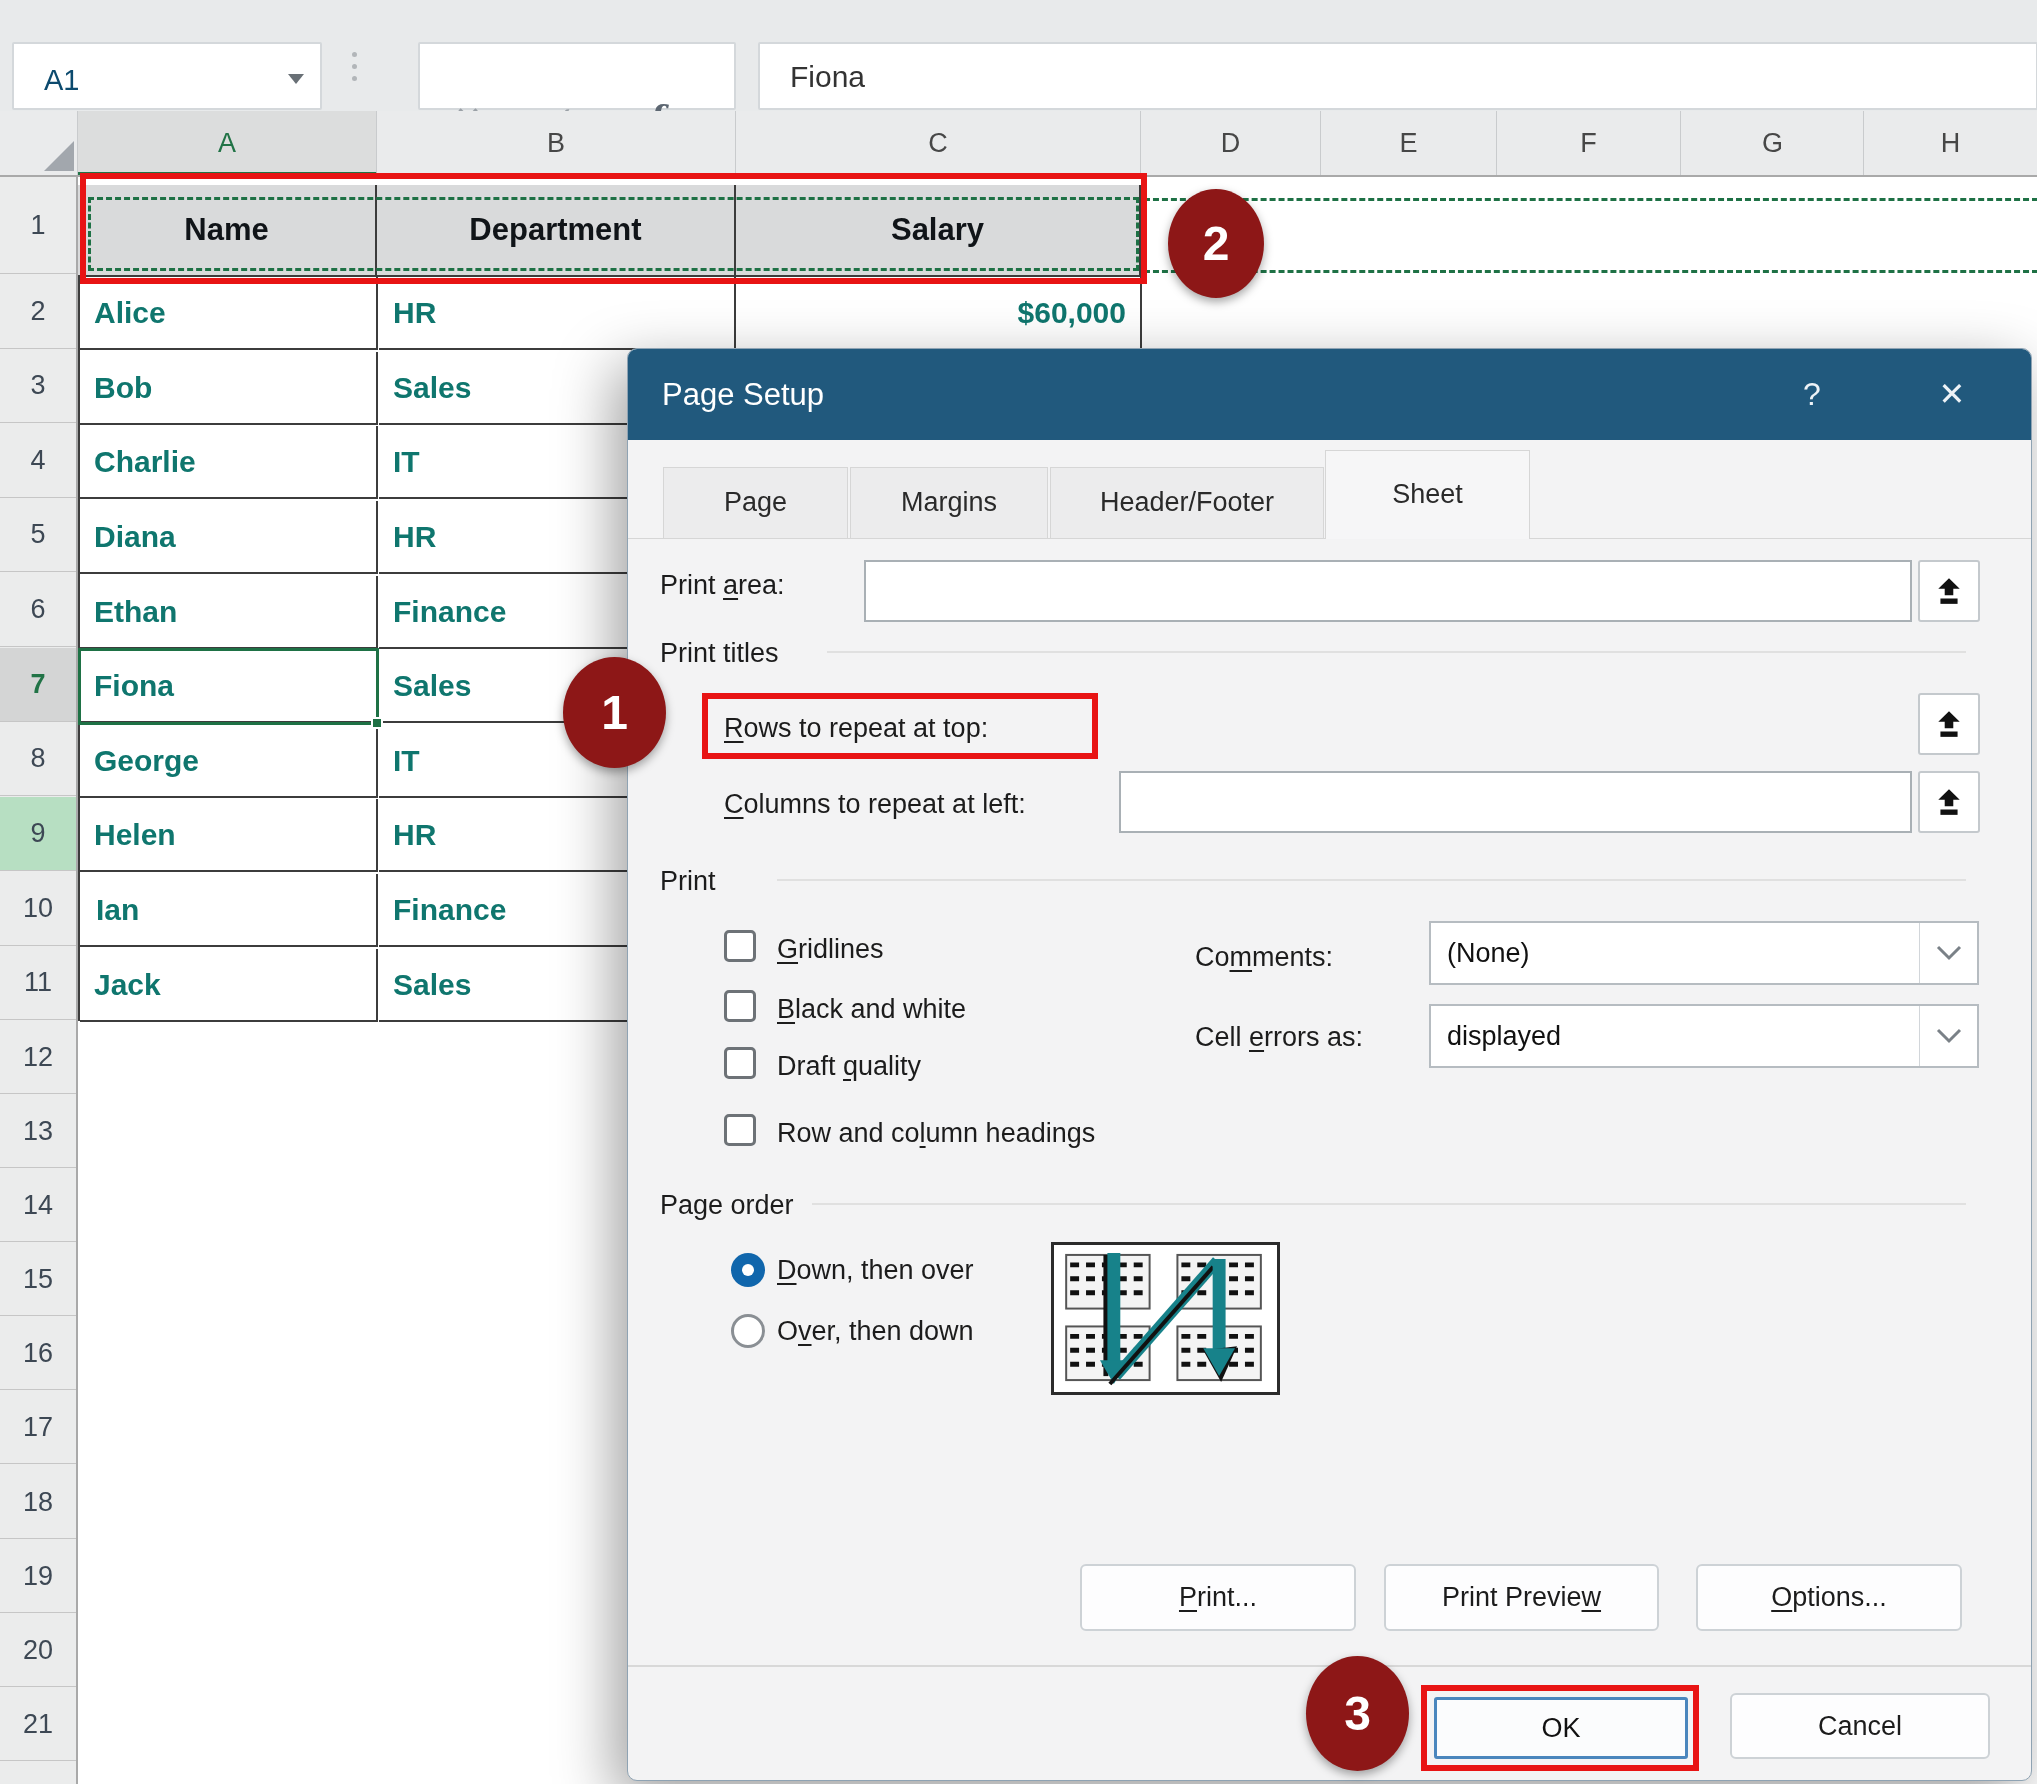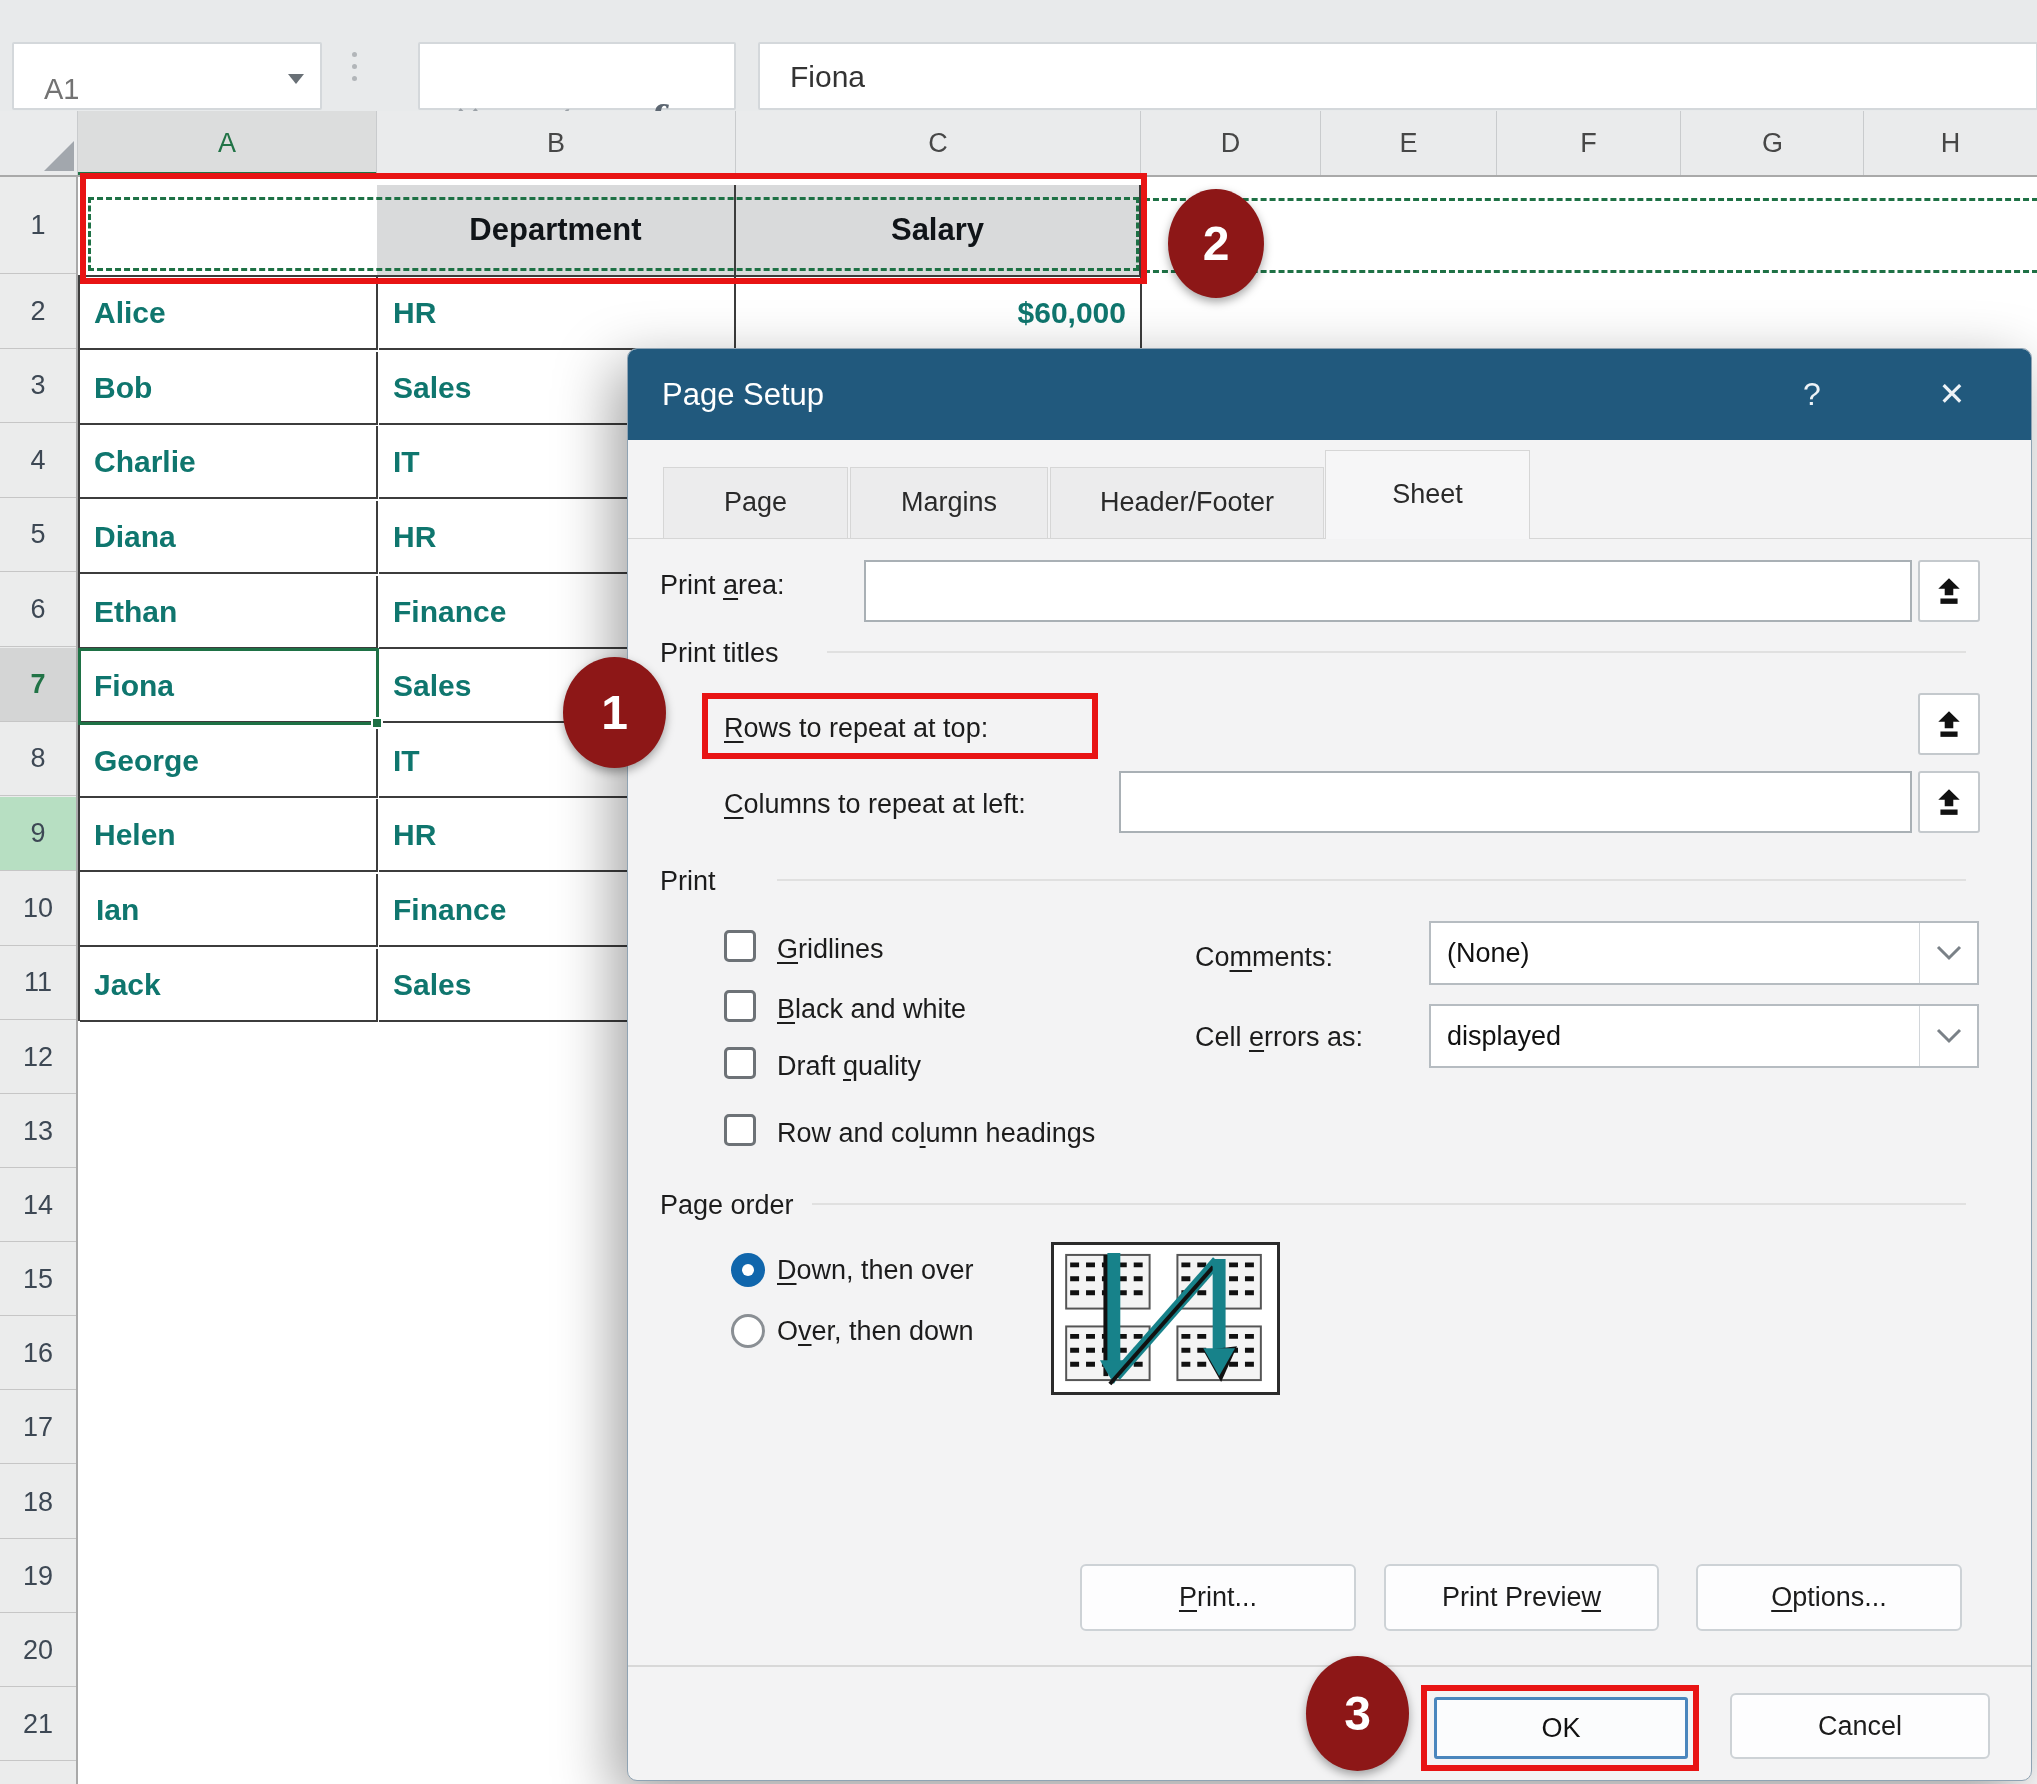--- a/index.html
+++ b/index.html
@@ -3,21 +3,21 @@
 <meta charset="utf-8">
 <style>
   html,body{margin:0;padding:0;background:#fff;}
   #stage{position:relative;width:2038px;height:1784px;overflow:hidden;
          font-family:"Liberation Sans","DejaVu Sans",sans-serif;background:#ffffff;}
   .abs{position:absolute;box-sizing:border-box;}
 
   
   .topstrip{left:0;top:0;width:2038px;height:111px;background:#e8eaeb;}
   .tbox{background:#fff;border:2px solid #d4d8db;border-radius:2px;}
-  .namebox-text{left:30px;top:12px;height:68px;line-height:66px;font-size:29px;color:#737373;}
+  .namebox-text{left:30px;top:3px;height:68px;line-height:66px;font-size:29px;color:#0c4a6e;}
   .nb-caret{right:16px;top:30px;width:0;height:0;border-left:8px solid transparent;
             border-right:8px solid transparent;border-top:10px solid #697076;}
   .vdots{left:350px;top:52px;width:8px;height:40px;display:flex;flex-direction:column;gap:7px;align-items:center;}
   .vdots span{width:5px;height:5px;border-radius:50%;background:#b2b6b9;}
   .fbicon{top:42px;height:68px;line-height:66px;font-size:33px;color:#9ba1a7;text-align:center;width:60px;}
   .fxglyph{font-family:"DejaVu Serif",serif;font-style:italic;font-weight:700;color:#5d6772;}
   .fml-text{left:30px;top:0;height:68px;line-height:66px;font-size:30px;color:#333;}
 
   
   .colhdr{left:0;top:111px;width:2038px;height:66px;background:#eaebec;border-bottom:2px solid #a9a9a9;}
@@ -148,20 +148,21 @@
         <div class="abs rowcell" style="top:1140px;height:73px;">16</div>
         <div class="abs rowcell" style="top:1214px;height:73px;">17</div>
         <div class="abs rowcell" style="top:1289px;height:73px;">18</div>
         <div class="abs rowcell" style="top:1363px;height:73px;">19</div>
         <div class="abs rowcell" style="top:1437px;height:73px;">20</div>
         <div class="abs rowcell" style="top:1511px;height:73px;">21</div>
         <div class="abs rowcell" style="top:1585px;height:22px;border-bottom:none;"></div>
       </div>
   </div>
 
+  <div class="abs hcell" style="left:78px;width:299px;">Name</div>
   <div class="abs hcell" style="left:377px;width:359px;">Department</div>
   <div class="abs hcell" style="left:736px;width:405px;">Salary</div>
 
   <div class="abs dataregion">
     <div id="datacells" style="position:relative;">
         <div class="abs dcell" style="left:0;top:0px;width:298px;height:73px;">Alice</div>
         <div class="abs dcell" style="left:299px;top:0px;width:357px;height:73px;">HR</div>
         <div class="abs dcell num" style="left:659px;top:0px;width:403px;height:73px;">$60,000</div>
         <div class="abs dcell" style="left:0;top:75px;width:298px;height:73px;">Bob</div>
         <div class="abs dcell" style="left:299px;top:75px;width:357px;height:73px;">Sales</div>

